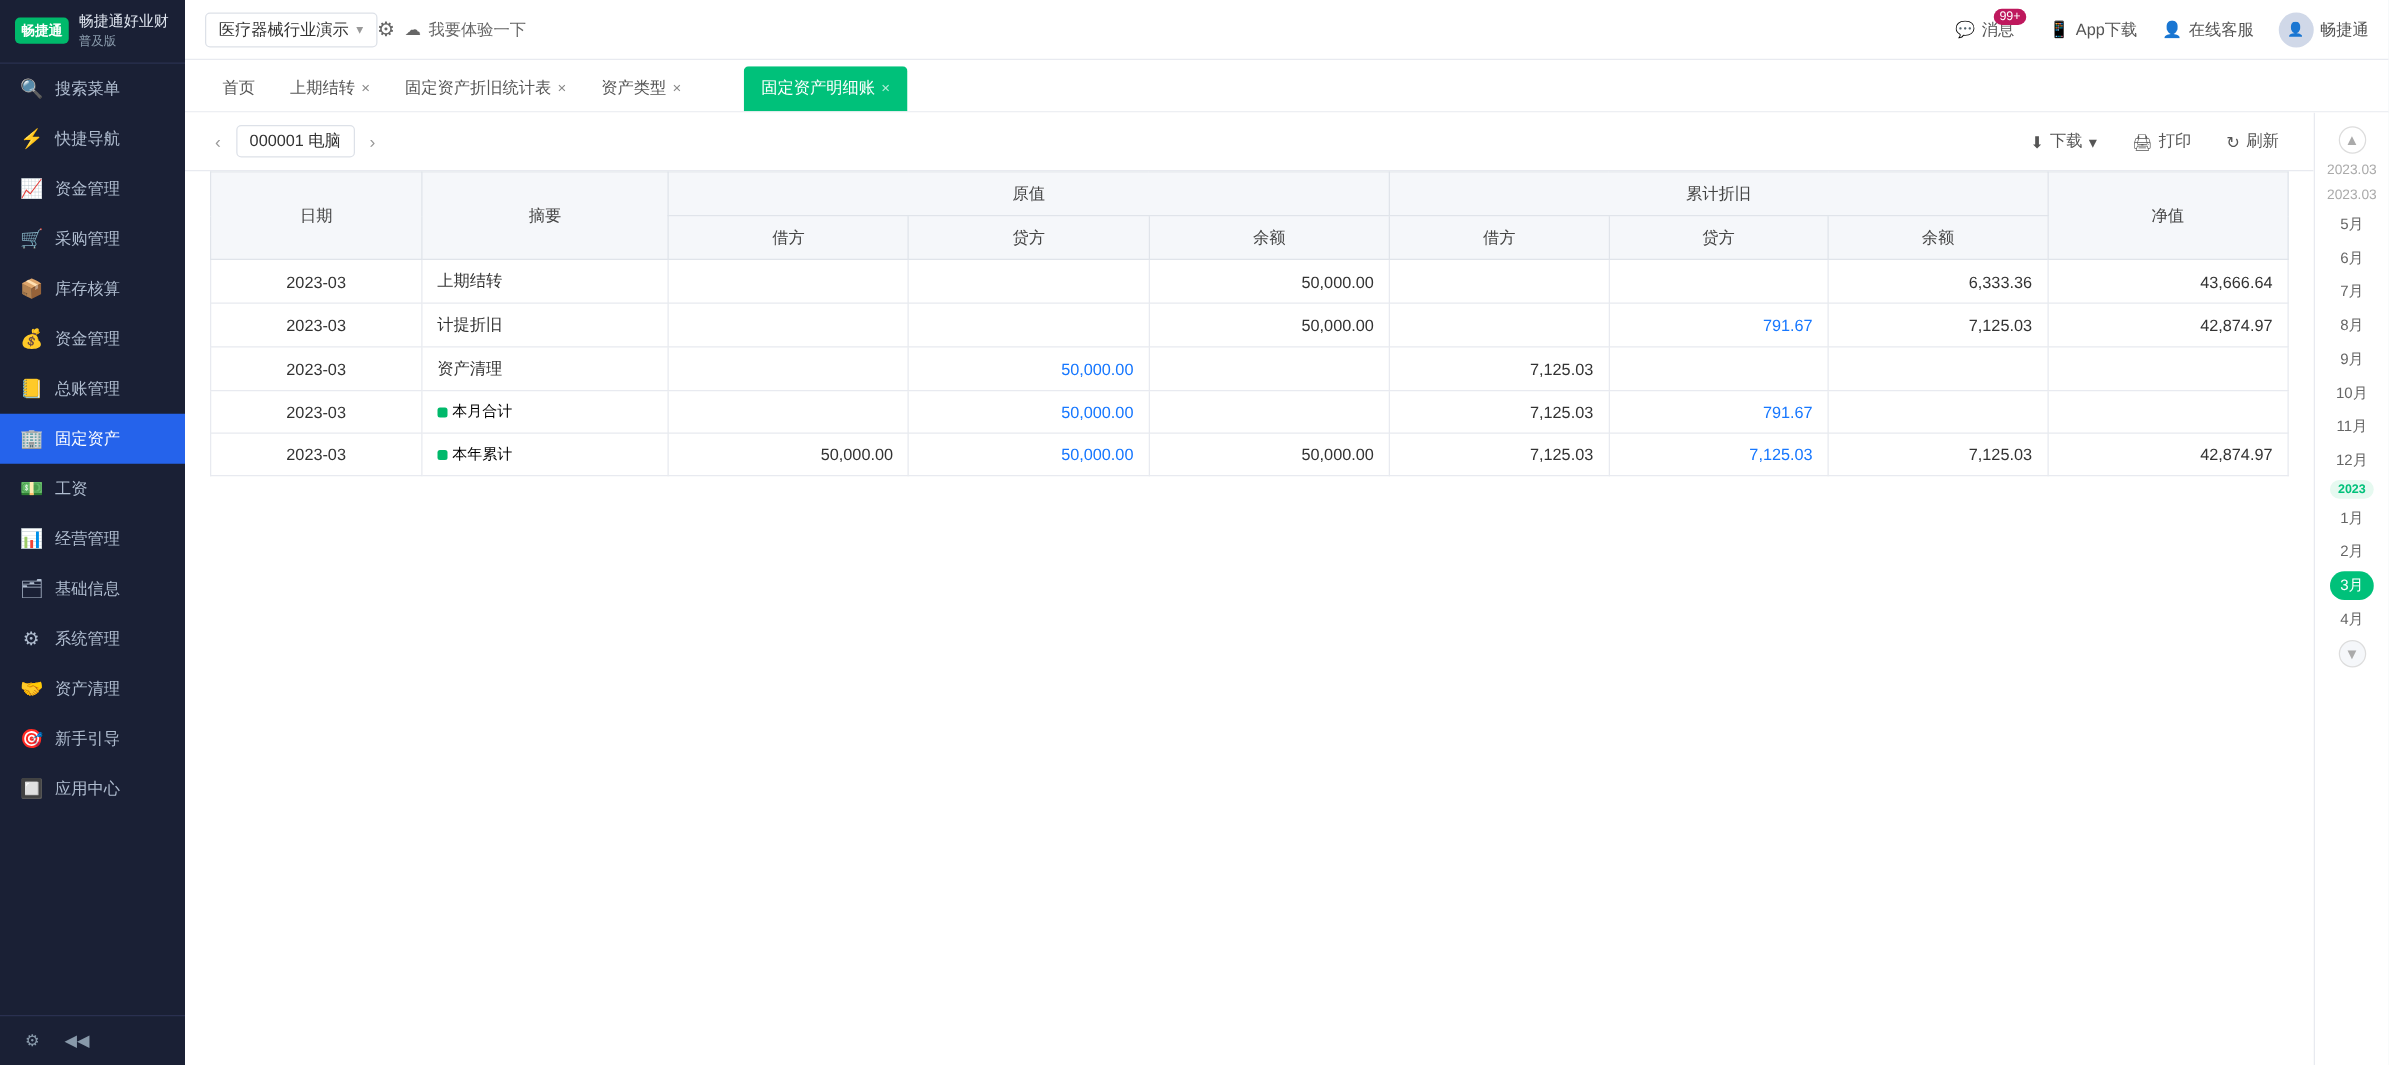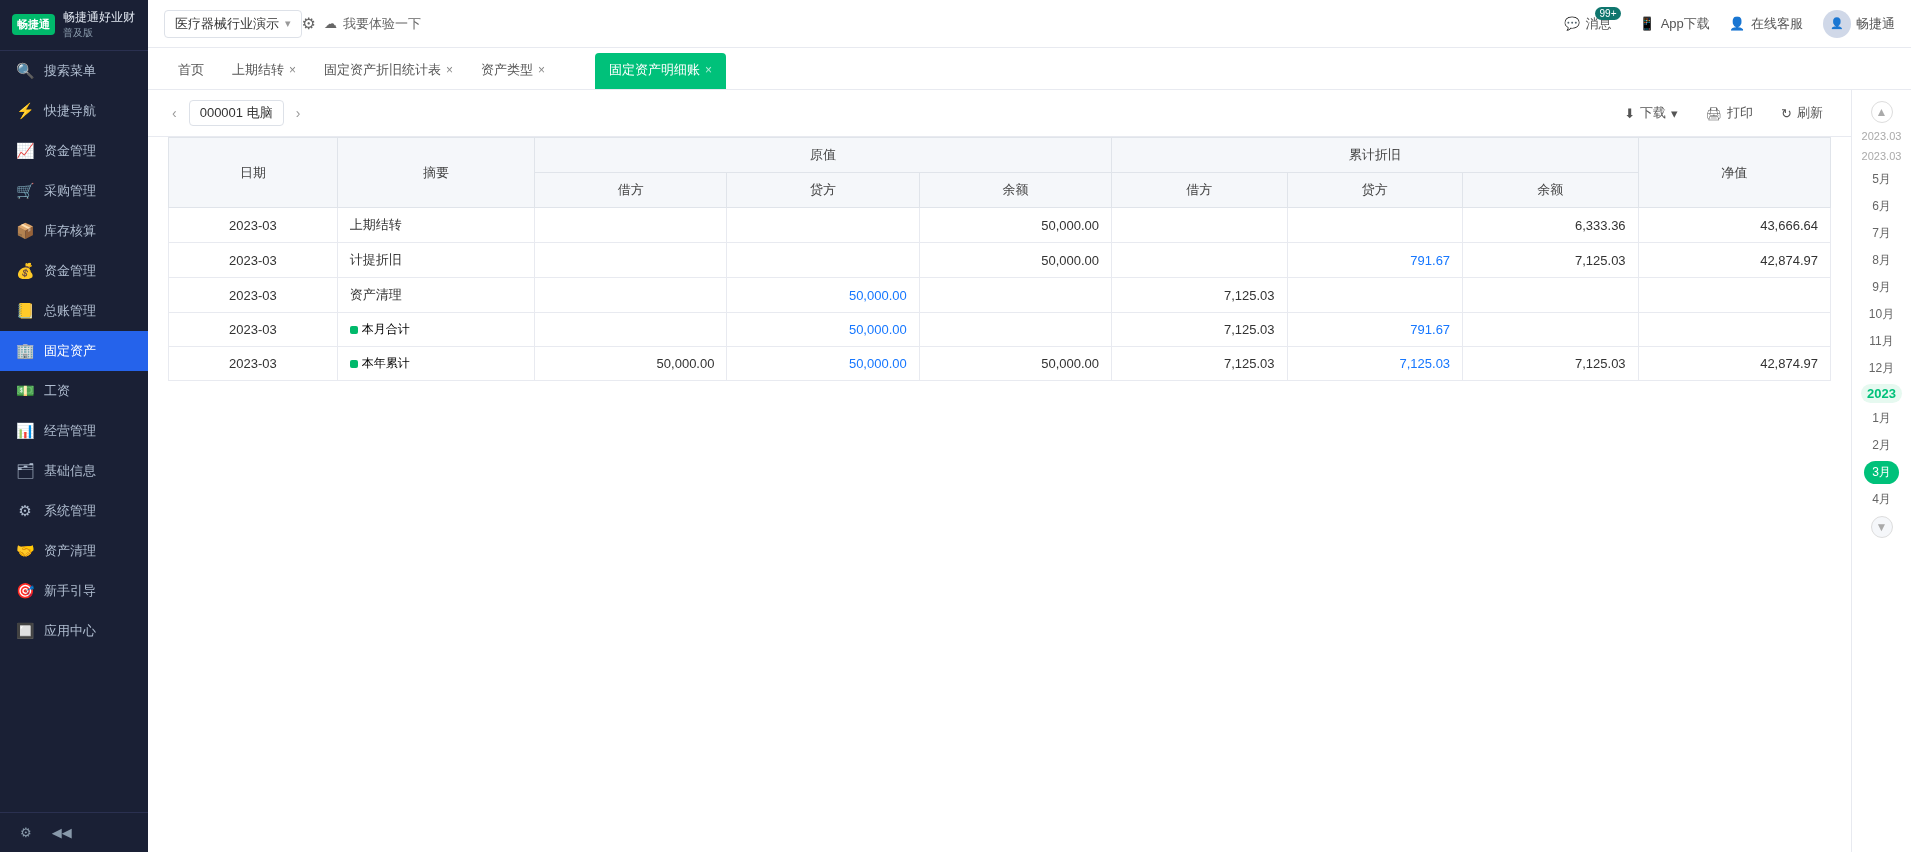--- a/index.html
+++ b/index.html
@@ -130,21 +130,21 @@
     .topbar-right-item {
       display: flex;
       align-items: center;
       gap: 5px;
       color: #555;
       font-size: 13px;
       cursor: pointer;
       position: relative;
     }
     .badge {
-      background: #0f766e;
+      background: #be185d;
       color: white;
       font-size: 10px;
       border-radius: 8px;
       padding: 1px 5px;
       position: absolute;
       top: -8px;
       right: -10px;
     }
     .topbar-avatar {
       width: 28px;
@@ -336,21 +336,21 @@
       cursor: pointer;
       color: #aaa;
       font-size: 12px;
       margin: 3px auto;
     }
     .timeline-nav-circle.down {
       background: #f5f7fa;
     }
     .tl-2023 {
       color: #00c17a;
-      font-size: 13px;
+      font-size: 10px;
       font-weight: bold;
       background: #e6f9f0;
       border-radius: 10px;
       padding: 2px 6px;
       margin: 2px 0;
     }
   </style>
 </head>
 <body>
 

